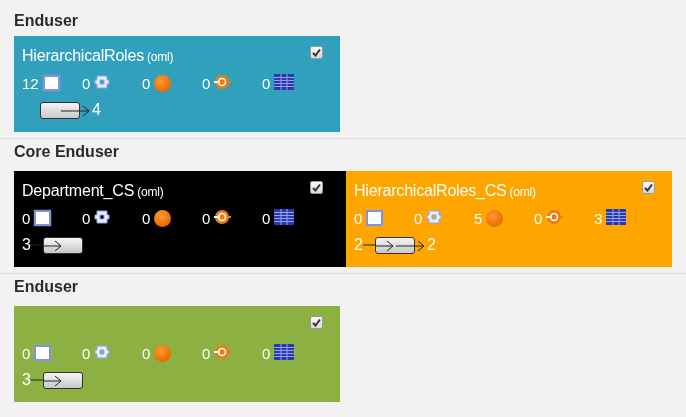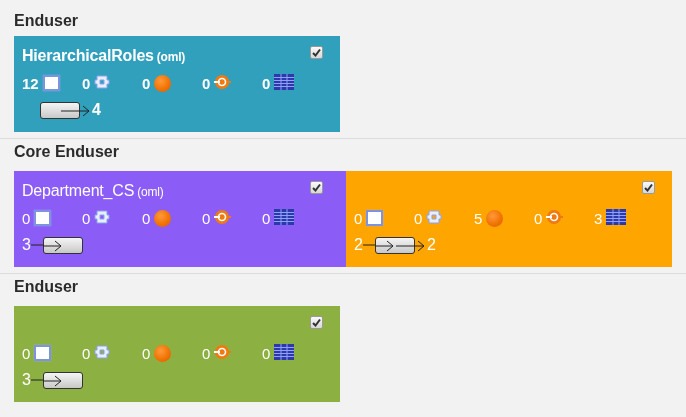--- a/index.html
+++ b/index.html
@@ -51,21 +51,21 @@
     width:40px; height:17px; border:1px solid #333; border-radius:3px;
     background:linear-gradient(#f5f5f5,#c8c8c8);
     position:relative; box-sizing:border-box;
   }
 </style>
 </head>
 <body>
 
 <div class="section-title" style="top:12px">Enduser</div>
 
-<div class="card" id="card-0-0" style="left:14px; top:36px; width:326px; height:96px; background:#31a0bd;font-weight:bold;">
+<div class="card" id="card-0-0" style="left:14px; top:36px; width:326px; height:96px; background:#31a0bd;">
   <div class="card-title">
     <span>HierarchicalRoles</span><span class="kind">(oml)</span>
   </div>
   <div class="checkbox" style="left:296px">
     <svg width="9" height="9" viewBox="0 0 9 9">
         <path d="M1 5 L3.5 7.5 L8 1.5" stroke="#333" stroke-width="2" fill="none"></path>
       </svg>
   </div>
   <div class="metric" style="left:8px">
     <span class="num">12</span>
@@ -120,21 +120,21 @@
         </svg>
     </span>
     <span class="out-num" style="margin-left: 12px;">4</span>
   </div>
 </div>
 
 <div class="divider" style="top:138px"></div>
 
 <div class="section-title" style="top:143px">Core Enduser</div>
 
-<div class="card" id="card-1-0" style="left:14px; top:171px; width:366px; height:96px; background:#8b5cf6;">
+<div class="card" id="card-1-0" style="left:14px; top:171px; width:366px; height:96px; background:#000000;">
   <div class="card-title">
     <span>Department_CS</span><span class="kind">(oml)</span>
   </div>
   <div class="checkbox" style="left:296px">
     <svg width="9" height="9" viewBox="0 0 9 9">
         <path d="M1 5 L3.5 7.5 L8 1.5" stroke="#333" stroke-width="2" fill="none"></path>
       </svg>
   </div>
   <div class="metric" style="left:8px">
     <span class="num">0</span>
@@ -189,20 +189,23 @@
     <span class="pkg">
       <svg class="pkg-in" width="22" height="12" viewBox="0 0 22 12" style="position:absolute;left:-1px;top:2px">
           <path d="M0 6 H18 M12 1 L18 6 L12 11" stroke="#222" stroke-width="1" fill="none"></path>
         </svg>
 
     </span>
     <span class="out-num"></span>
   </div>
 </div>
 <div class="card" id="card-1-1" style="left:346px; top:171px; width:326px; height:96px; background:#ffa500;">
+  <div class="card-title">
+    <span>HierarchicalRoles_CS</span><span class="kind">(oml)</span>
+  </div>
   <div class="checkbox" style="left:296px">
     <svg width="9" height="9" viewBox="0 0 9 9">
         <path d="M1 5 L3.5 7.5 L8 1.5" stroke="#333" stroke-width="2" fill="none"></path>
       </svg>
   </div>
   <div class="metric" style="left:8px">
     <span class="num">0</span>
     <span class="ico ico-class"></span>
   </div>
   <div class="metric" style="left:68px">

